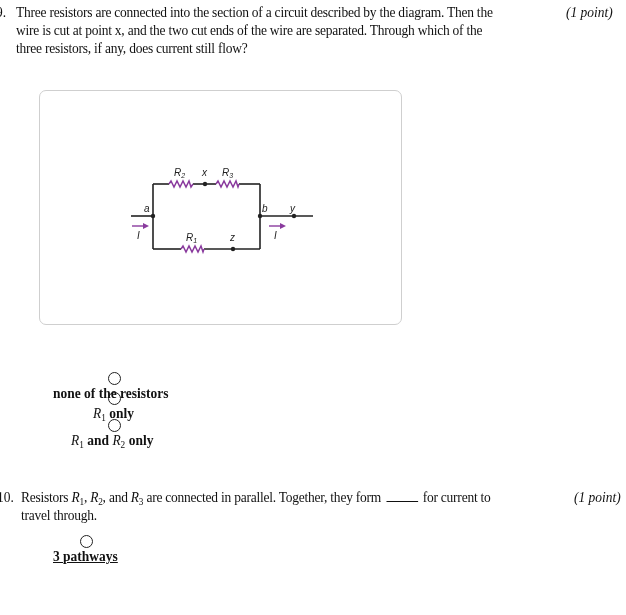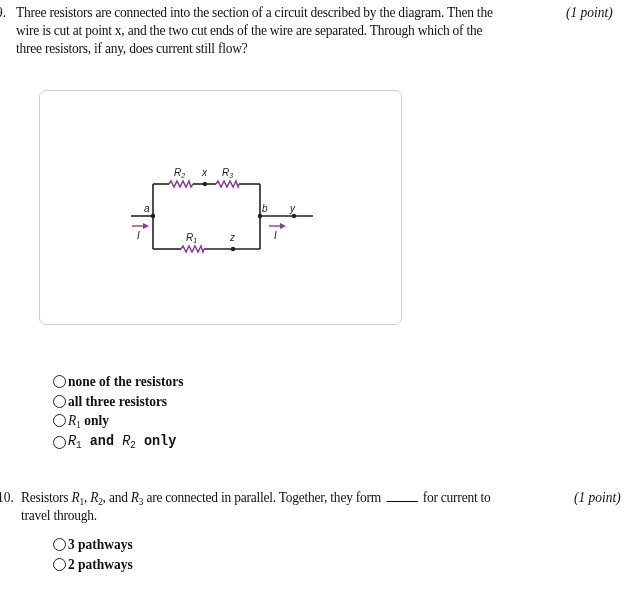--- a/index.html
+++ b/index.html
@@ -23,20 +23,21 @@
   .diagram-card {
     position: absolute; left: 39px; top: 90px; width: 363px; height: 235px;
     border: 1.5px solid #cfcfcf; border-radius: 7px; background: #ffffff;
     box-sizing: border-box;
   }
   .circuit { position: absolute; left: 0; top: 0; }
   .options { position: absolute; }
   .option {
     display: flex; align-items: center; height: 19.5px; cursor: pointer;
     font-size: 14.5px;
+    flex-direction: column;
   }
   .radio {
     width: 11px; height: 11px; border: 1.4px solid #222; border-radius: 50%;
     margin-right: 2px; box-sizing: content-box; flex: none;
   }
   .opt-label { transform: scaleX(0.93); transform-origin: left center; white-space: nowrap; }
   .opt-label .bold { font-weight: bold; }
   i.var { font-style: italic; }
   sub { font-size: 10px; vertical-align: -3px; }
 </style>
@@ -113,44 +114,36 @@
     </svg>
   </div>
 
   <div class="options" style="left:53px; top:372px;">
     <label class="option">
       <span class="radio"></span>
       <span class="opt-label"><span class="bold">none of the resistors</span></span>
     </label>
     <label class="option">
       <span class="radio"></span>
-      <span class="opt-label"><span class="bold">all three resistors</span></span>
-    </label>
-    <label class="option">
-      <span class="radio"></span>
       <span class="opt-label"><i class="var">R</i><sub>1</sub><span class="bold"> only</span></span>
     </label>
-    <label class="option" style="margin-top:2px;font-family:Liberation Mono, monospace;">
+    <label class="option" style="margin-top:8px;">
       <span class="radio"></span>
       <span class="opt-label"><i class="var">R</i><sub>1</sub><span class="bold"> and </span><i class="var">R</i><sub>2</sub><span class="bold"> only</span></span>
     </label>
   </div>
 </div>
 
 <div>
   <span class="q-num" style="left:-3px; top:488px;">10.</span>
   <div class="q-text" style="left:21px; top:488px;">
     <span class="line"><span>Resistors </span><i class="var">R</i><sub>1</sub><span>, </span><i class="var">R</i><sub>2</sub><span>, and </span><i class="var">R</i><sub>3</sub><span> are connected in parallel. Together, they form </span><span class="blank"></span><span> for current to</span></span>
     <span class="line">travel through.</span>
   </div>
   <span class="points" style="left:574px; top:488px;">(1 point)</span>
 
-  <div class="options" style="left:53px; top:535px;">
+  <div class="options" style="left:53px; top:535px;text-decoration:underline;">
     <label class="option">
       <span class="radio"></span>
       <span class="opt-label bold" style="font-weight:bold;">3 pathways</span>
-    </label>
-    <label class="option">
-      <span class="radio"></span>
-      <span class="opt-label" style="font-weight:bold;">2 pathways</span>
     </label>
   </div>
 </div>
 
 </body></html>

